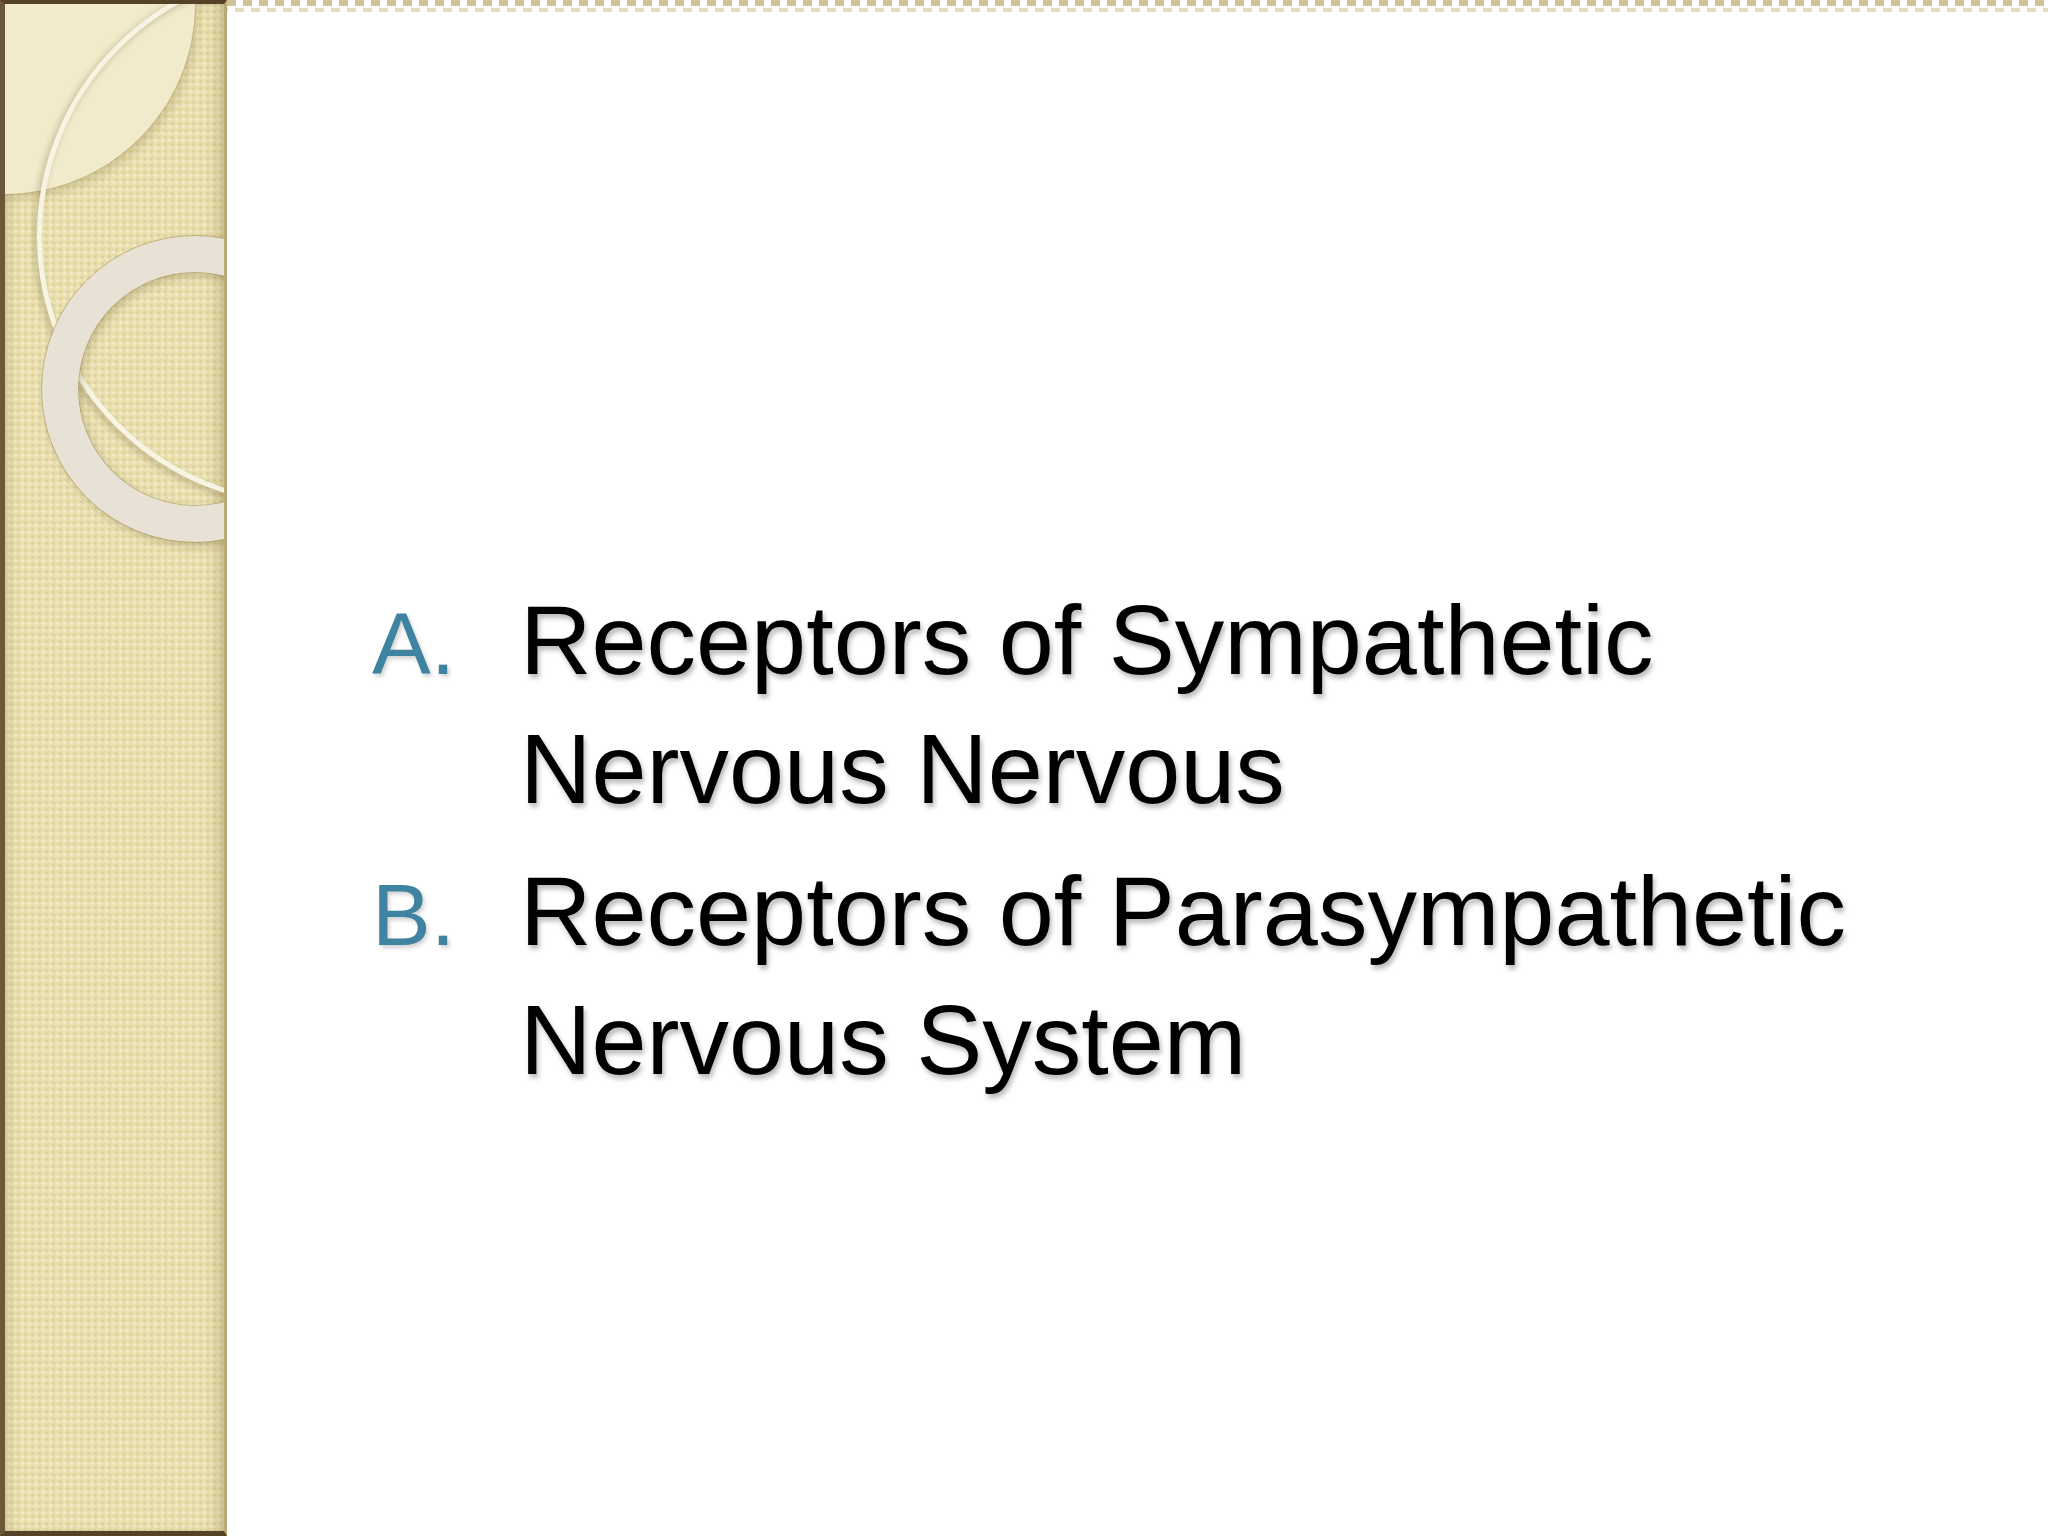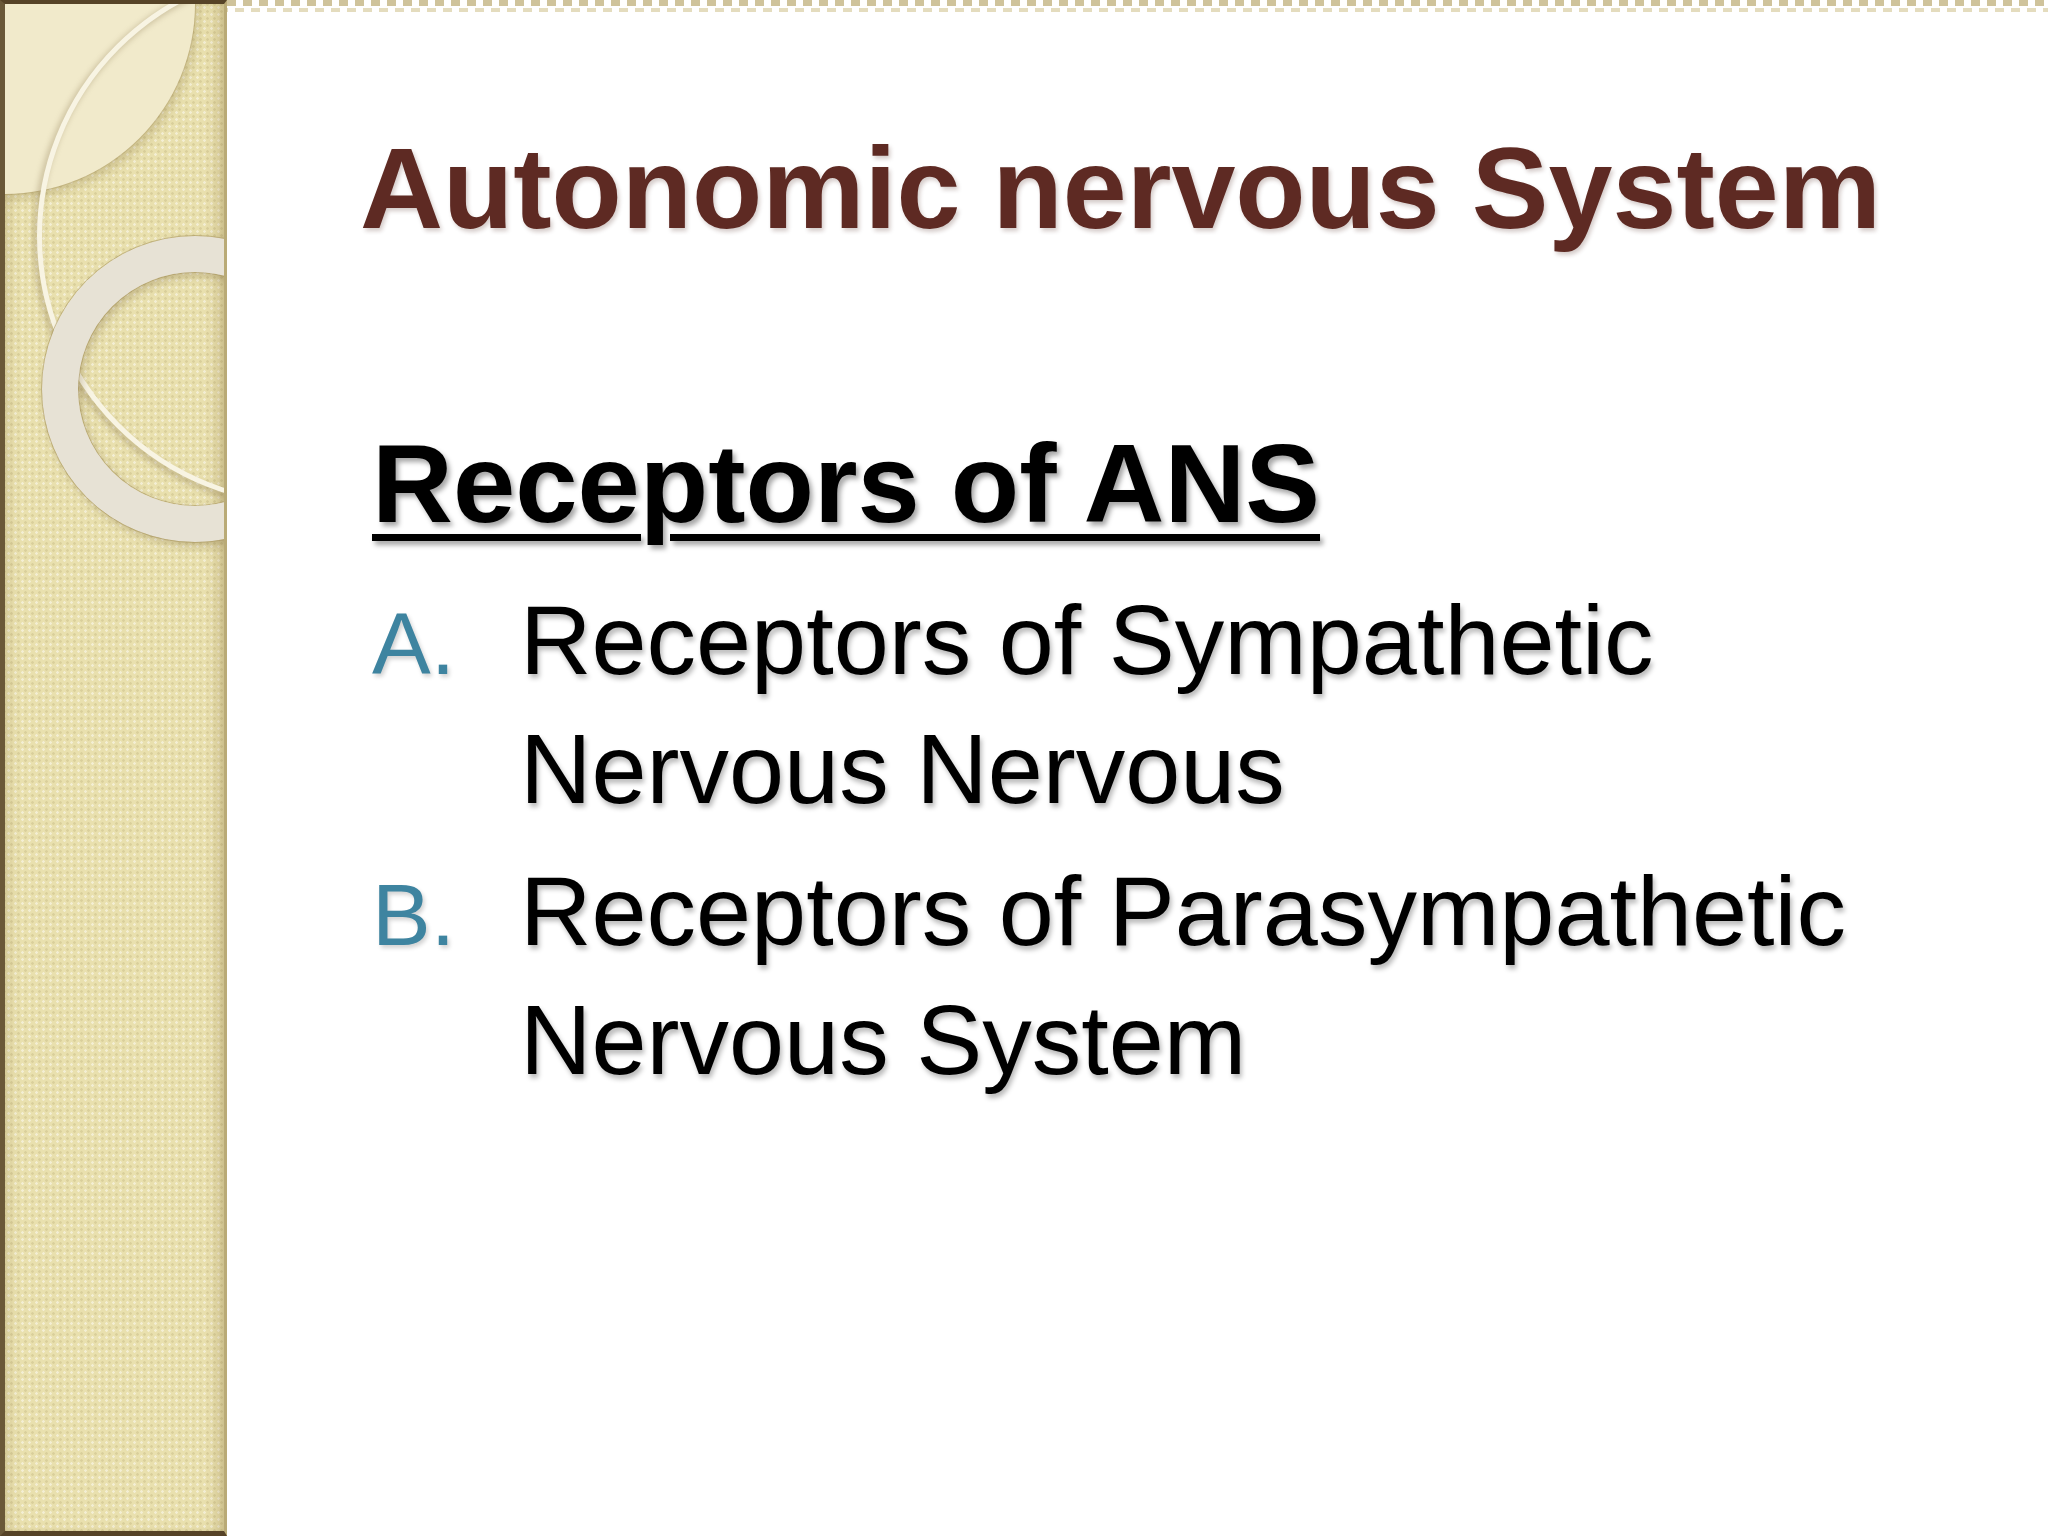--- a/index.html
+++ b/index.html
@@ -127,23 +127,21 @@
 <div class="slide">
 
   <div class="top-strip"></div>
 
   <div class="sidebar">
     <div class="corner-disc"></div>
     <div class="thin-ring"></div>
     <div class="thick-ring"></div>
   </div>
 
-  <h1 class="title">Autonomic nervous System</h1>
 
-  <h2 class="heading"><span class="underlined">Receptors of ANS</span></h2>
 
   <ul class="ans-list">
 
       <li>
         <span class="marker">A.</span>
         <span class="text">Receptors of Sympathetic Nervous Nervous</span>
       </li>
 
       <li>
         <span class="marker">B.</span>

